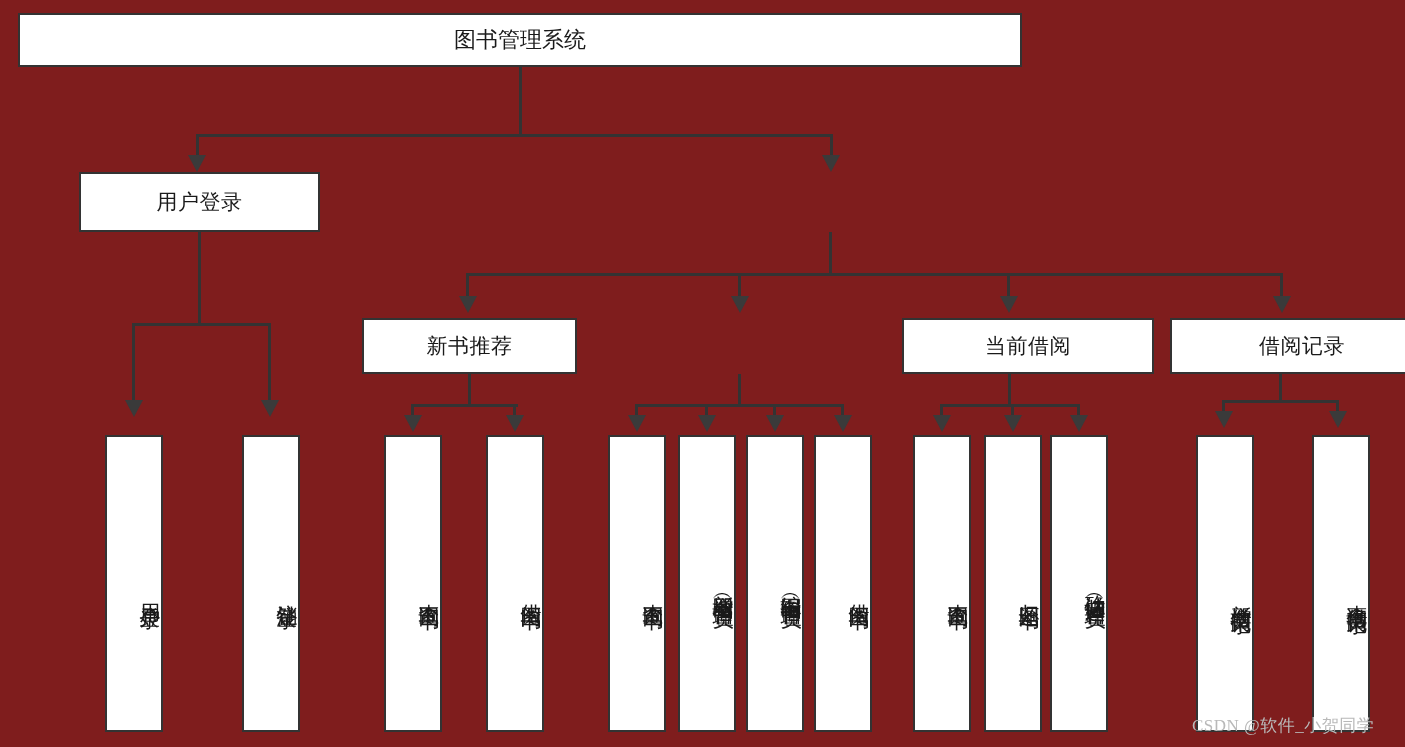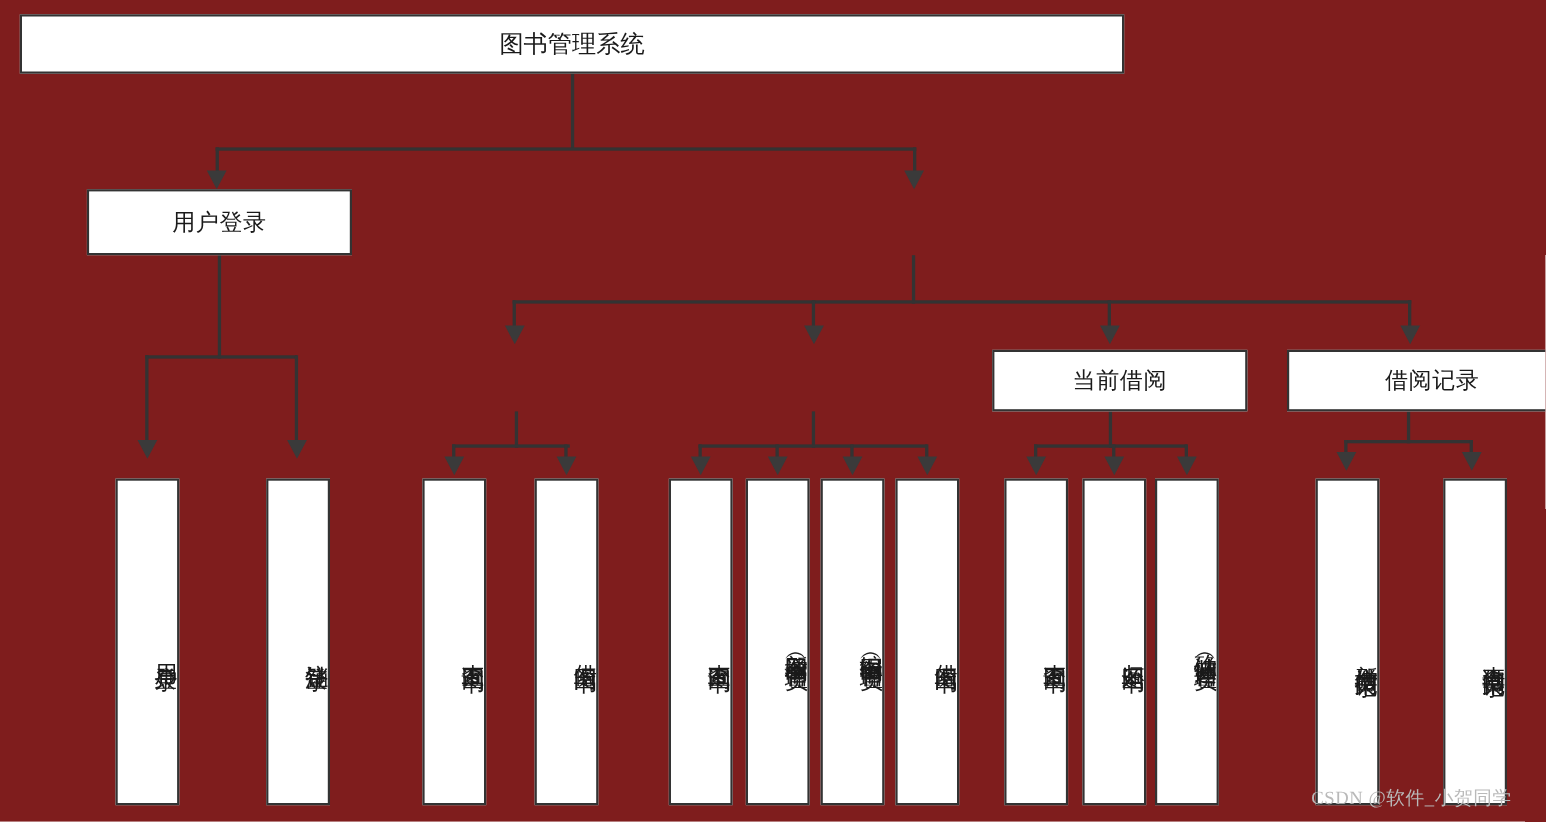--- a/index.html
+++ b/index.html
@@ -145,23 +145,26 @@
 
   <div class="node root" style="left:18px; top:13px; width:1004px; height:54px;">
     <span>图书管理系统</span>
   </div>
 
   <div class="node h" style="left:79px; top:172px; width:241px; height:60px;">
     <span>用户登录</span>
   </div>
 
 
-
-
-  <div class="node h" style="left:902px; top:318px; width:232px; height:56px;">
+  <div class="node h" style="left:362px; top:318px; width:215px; height:56px;">
+    <span>新书推荐</span>
+  </div>
+
+
+  <div class="node h" style="left:902px; top:318px; width:252px; height:56px;">
     <span>当前借阅</span>
   </div>
 
   <div class="node h" style="left:1170px; top:318px; width:264px; height:56px;align-items:center;">
     <span>借阅记录</span>
   </div>
 
   <div class="node leaf" style="left:105px; top:435px; width:58px; height:297px;">
     <span class="vtext">用户登录</span>
   </div>

